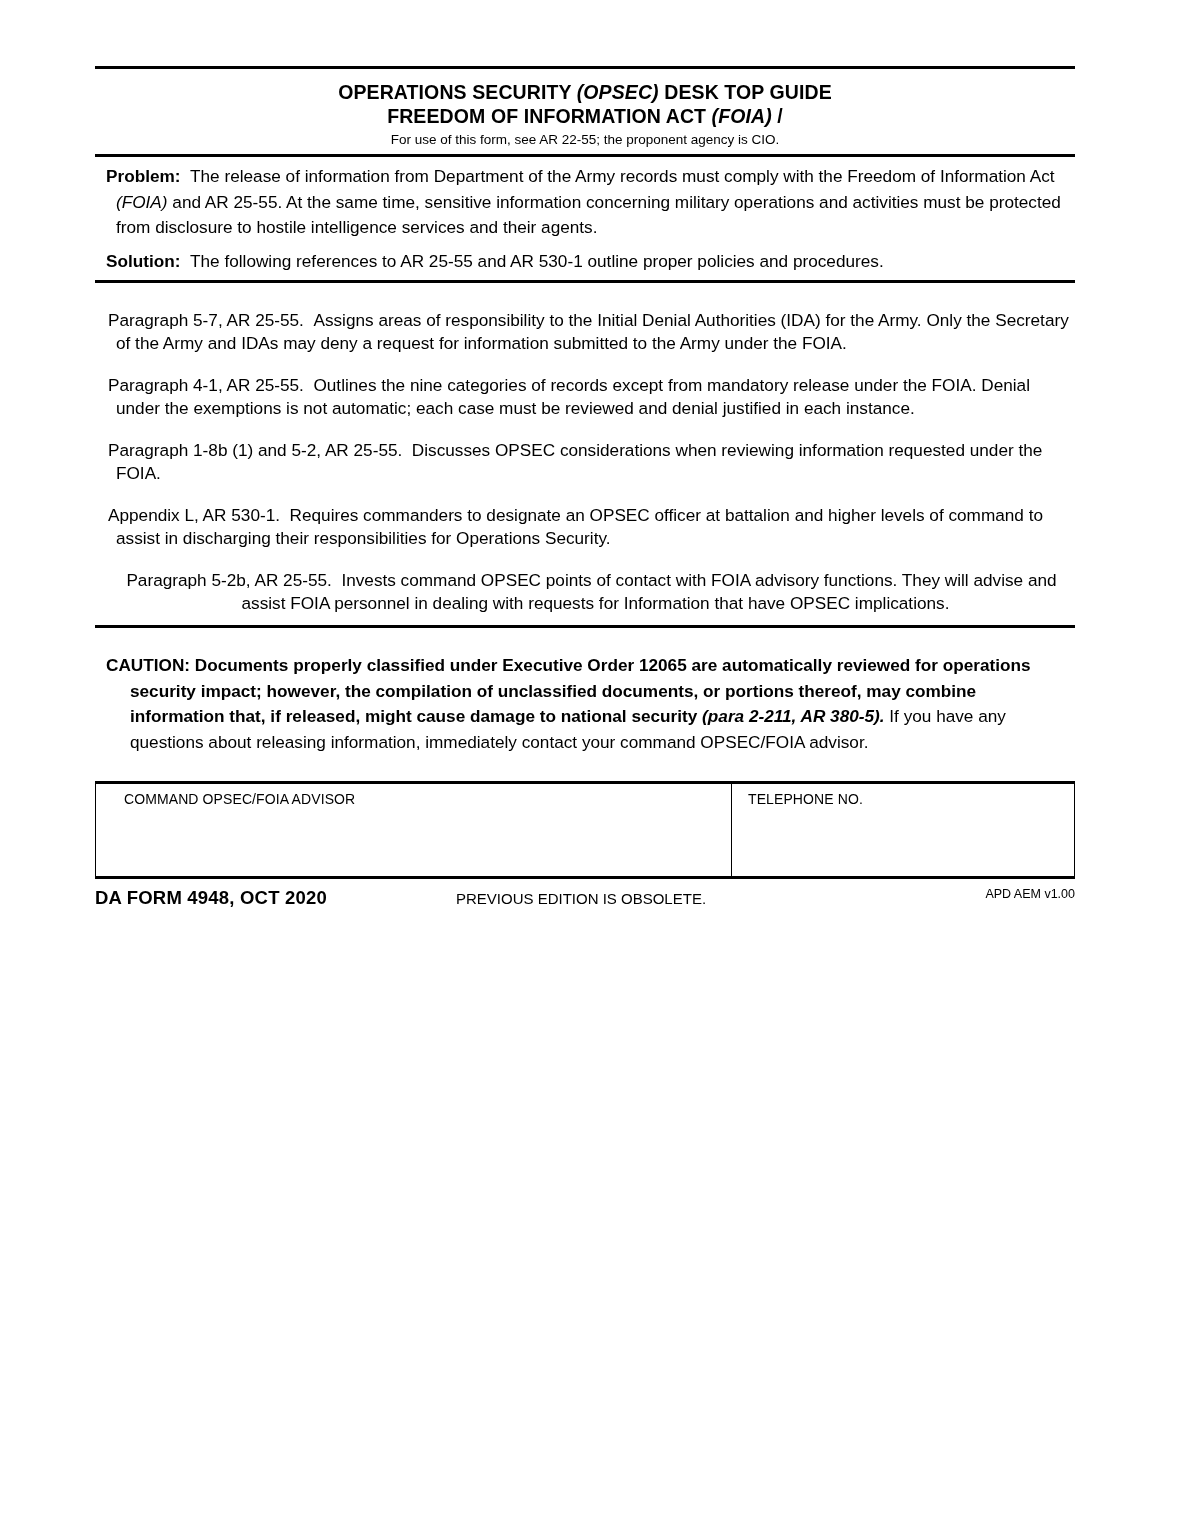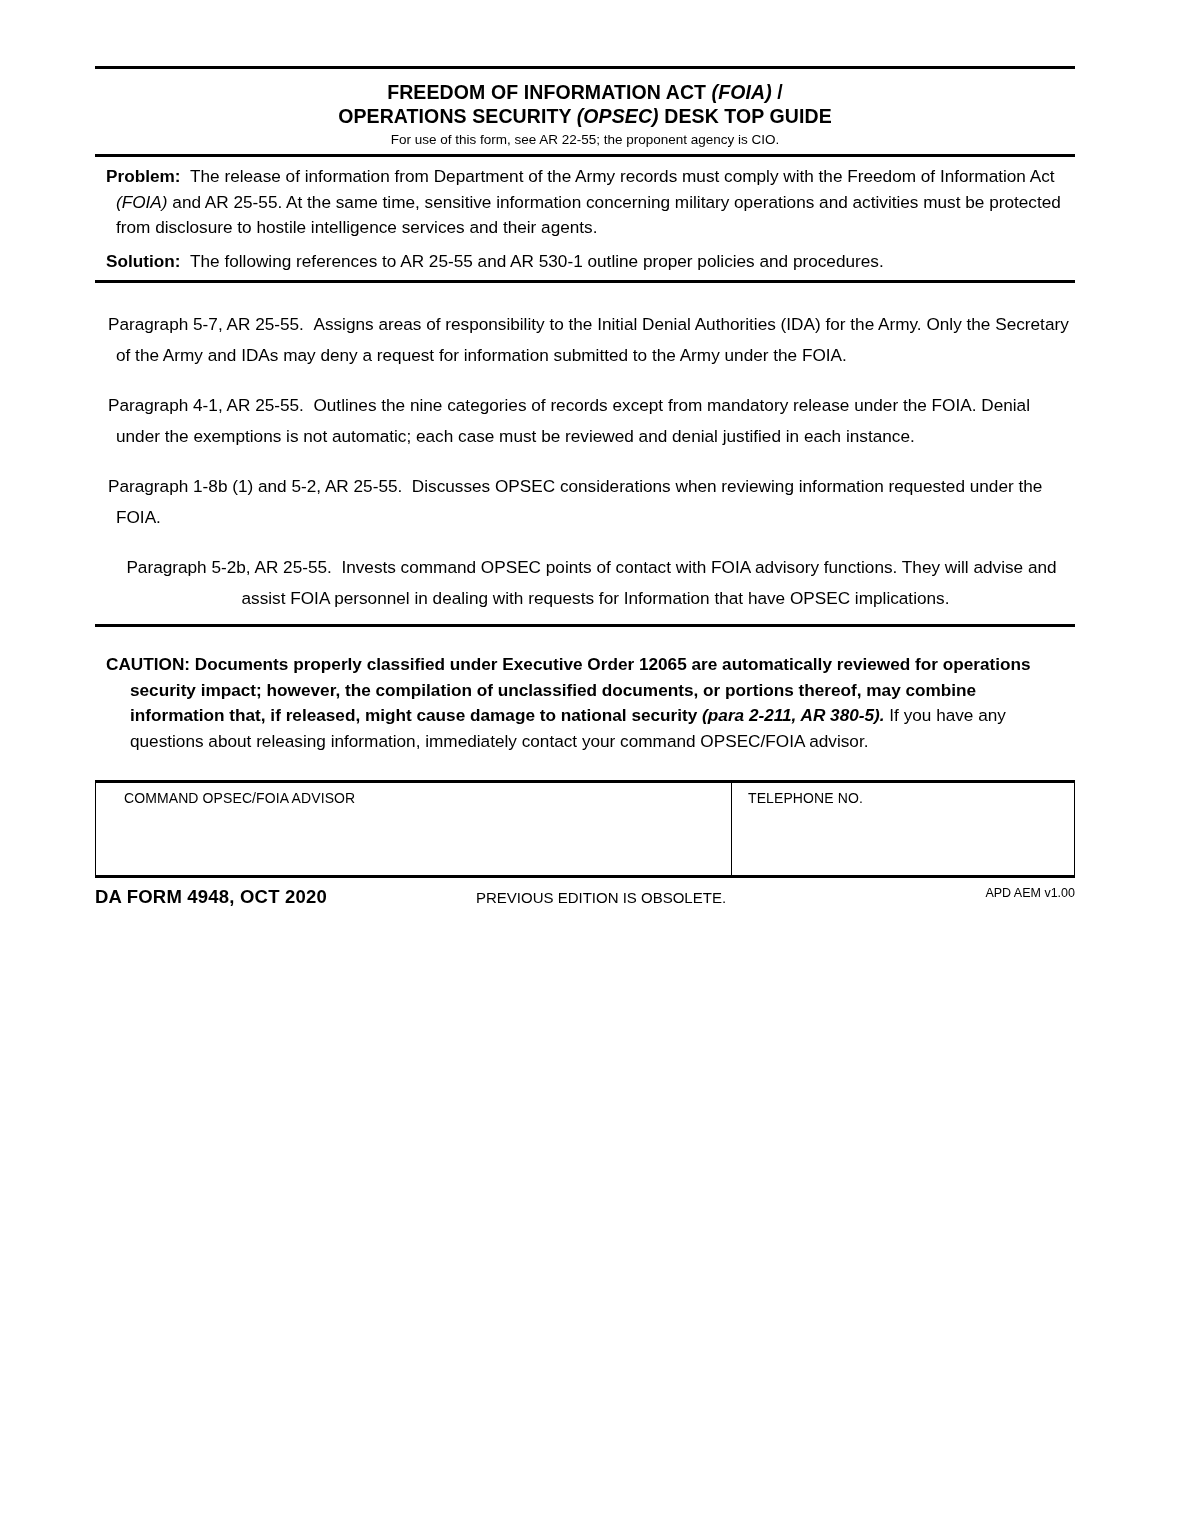--- a/index.html
+++ b/index.html
@@ -82,21 +82,21 @@
     font-weight: bold;
   }
   .para .it {
     font-style: italic;
   }
   .refs {
     padding: 9px 0 6px 0;
   }
   .ref-item {
     font-size: 17.2px;
-    line-height: 31px;
+    line-height: 23px;
     padding-left: 21px;
     text-indent: -8px;
     margin-bottom: 19px;
   }
   .ref-item:last-child {
     margin-bottom: 4px;
     text-align: center;
   }
   .caution-wrap {
     padding: 8px 0 8px 0;
@@ -155,61 +155,62 @@
   .form-id {
     position: absolute;
     left: 0;
     top: 8px;
     font-size: 18.5px;
     font-weight: bold;
     letter-spacing: 0.2px;
   }
   .prev-edition {
     position: absolute;
-    left: 381px;
+    left: 361px;
     top: 11px;
     font-size: 15px;
   }
   .apd {
     position: absolute;
     right: 0;
     top: 8px;
     font-size: 12.5px;
   }
 </style>
 </head>
 <body>
 
 <div class="page">
   <div class="sheet">
 
     <div class="rule-thick"></div>
 
     <div class="title-block">
+      <div class="title-line"><span>OPERATIONS SECURITY </span><span class="it">(OPSEC)</span><span> DESK TOP GUIDE</span></div>
       <div class="title-line"><span>FREEDOM OF INFORMATION ACT </span><span class="it">(FOIA)</span><span> /</span></div>
-      <div class="title-line"><span>OPERATIONS SECURITY </span><span class="it">(OPSEC)</span><span> DESK TOP GUIDE</span></div>
       <div class="subtitle">For use of this form, see AR 22-55; the proponent agency is CIO.</div>
     </div>
 
     <div class="rule-thick"></div>
 
     <div class="section">
       <p class="para"><span class="lbl">Problem:</span>&nbsp;&nbsp;<span>The release of information from Department of the Army records must comply with the Freedom of Information Act </span><span class="it">(FOIA)</span><span> and AR 25-55. At the same time, sensitive information concerning military operations and activities must be protected from disclosure to hostile intelligence services and their agents.</span></p>
       <p class="para"><span class="lbl">Solution:</span>&nbsp;&nbsp;<span>The following references to AR 25-55 and AR 530-1 outline proper policies and procedures.</span></p>
     </div>
 
     <div class="rule-thick"></div>
 
     <div class="refs">
       <p class="ref-item"><span class="lbl">Paragraph 5-7, AR 25-55.</span>&nbsp;&nbsp;<span>Assigns areas of responsibility to the Initial Denial Authorities </span><span class="it">(IDA)</span><span> for the Army. Only the Secretary of the Army and IDAs may deny a request for information submitted to the Army under the FOIA.</span></p>
 
       <p class="ref-item"><span class="lbl">Paragraph 4-1, AR 25-55.</span>&nbsp;&nbsp;<span>Outlines the nine categories of records except from mandatory release under the FOIA. Denial under the exemptions is not automatic; each case must be reviewed and denial justified in each instance.</span><span class="it"></span><span></span></p>
 
       <p class="ref-item"><span class="lbl">Paragraph 1-8b (1) and 5-2, AR 25-55.</span>&nbsp;&nbsp;<span>Discusses OPSEC considerations when reviewing information requested under the FOIA.</span><span class="it"></span><span></span></p>
 
+      <p class="ref-item"><span class="lbl">Appendix L, AR 530-1.</span>&nbsp;&nbsp;<span>Requires commanders to designate an OPSEC officer at battalion and higher levels of command to assist in discharging their responsibilities for Operations Security.</span><span class="it"></span><span></span></p>
 
       <p class="ref-item"><span class="lbl">Paragraph 5-2b, AR 25-55.</span>&nbsp;&nbsp;<span>Invests command OPSEC points of contact with FOIA advisory functions. They will advise and assist FOIA personnel in dealing with requests for Information that have OPSEC implications.</span><span class="it"></span><span></span></p>
     </div>
 
     <div class="rule-thick"></div>
 
     <div class="caution-wrap">
       <p class="caution"><span>CAUTION: Documents properly classified under Executive Order 12065 are automatically reviewed for operations security impact; however, the compilation of unclassified documents, or portions thereof, may combine information that, if released, might cause damage to national security </span><span class="bi">(para 2-211, AR 380-5).</span><span class="reg"> If you have any questions about releasing information, immediately contact your command OPSEC/FOIA advisor.</span></p>
     </div>
 

